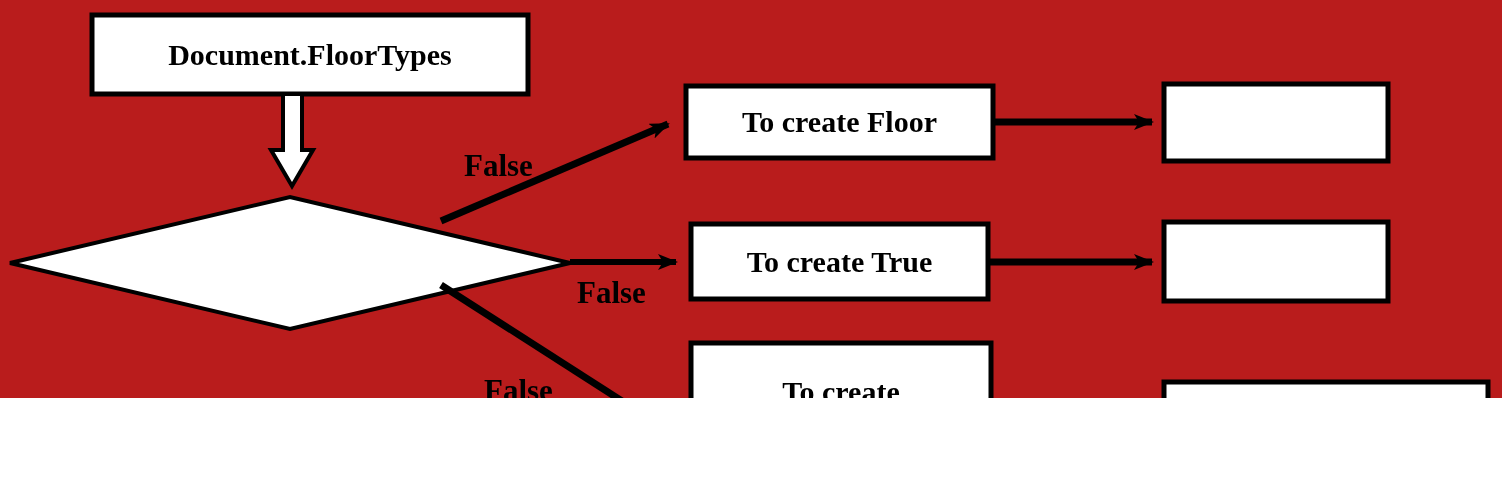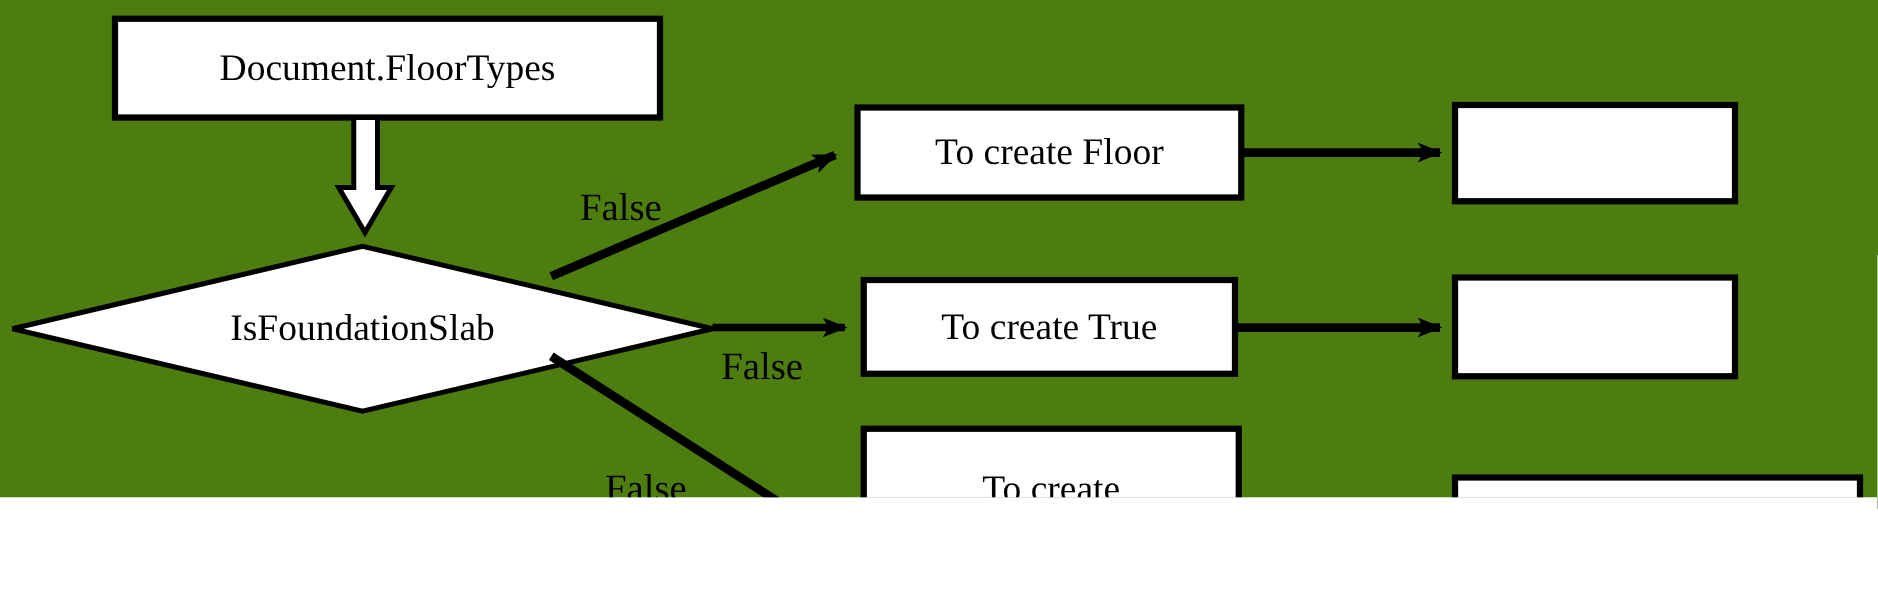--- a/index.html
+++ b/index.html
@@ -7,22 +7,23 @@
     padding: 0;
     background: #ffffff;
   }
   body {
     font-family: "Liberation Serif", "DejaVu Serif", serif;
   }
   #canvas {
     position: relative;
     width: 1502px;
     height: 398px;
-    background: #4d7c0f;
+    background: #b91c1c;
     overflow: hidden;
+    font-weight: bold;
   }
   #vector-layer {
     position: absolute;
     left: 0;
     top: 0;
     width: 1502px;
     height: 490px;
   }
   .node-label {
     position: absolute;
@@ -89,21 +90,20 @@
 
     <line x1="993" y1="122" x2="1152" y2="122" stroke="#000000" stroke-width="7" marker-end="url(#arrowhead-big)"></line>
 
     <line x1="988" y1="262" x2="1152" y2="262" stroke="#000000" stroke-width="7" marker-end="url(#arrowhead-big)"></line>
 
     <line x1="991" y1="414" x2="1152" y2="414" stroke="#000000" stroke-width="7" marker-end="url(#arrowhead-big)"></line>
   </svg>
 
   <div class="node-label" style="left:92px; top:15px; width:436px; height:79px; font-size:30px;">Document.FloorTypes</div>
 
-  <div class="node-label" style="left:10px; top:197px; width:560px; height:132px; font-size:30px;">IsFoundationSlab</div>
 
   <div class="node-label" style="left:686px; top:86px; width:307px; height:72px; font-size:30px;">To create Floor</div>
 
 
   <div class="node-label" style="left:691px; top:224px; width:297px; height:75px; font-size:30px;">To create True</div>
 
 
   <div class="node-label" style="left:691px; top:343px; width:300px; height:133px; font-size:30px;">To create
 Foundation True</div>
 

